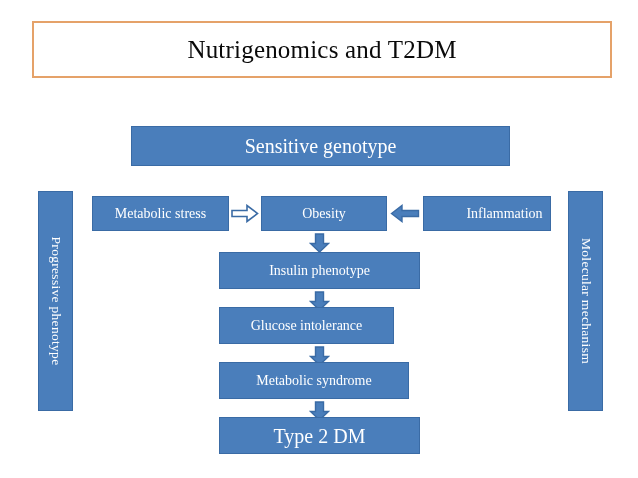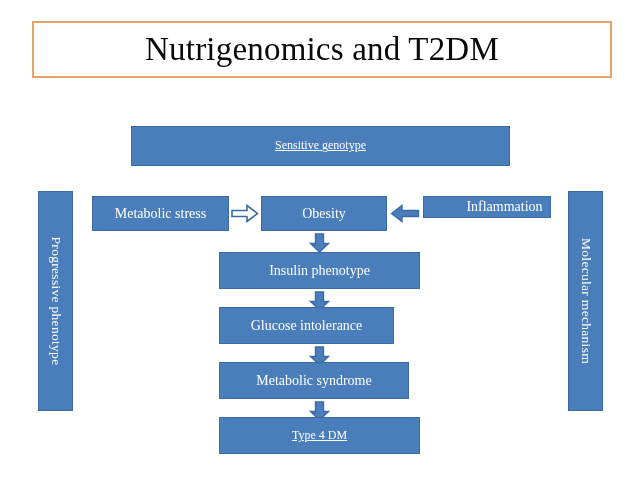--- a/index.html
+++ b/index.html
@@ -28,21 +28,21 @@
     height: 57px;
     box-sizing: border-box;
     border: 2px solid #E5A269;
     background: #ffffff;
     display: flex;
     align-items: center;
     justify-content: center;
   }
   .title-text {
     font-family: "Liberation Serif", "DejaVu Serif", serif;
-    font-size: 33px;
+    font-size: 25px;
     color: #0a0a0a;
     letter-spacing: 0.2px;
     white-space: nowrap;
   }
 
   
   .pbox {
     position: absolute;
     box-sizing: border-box;
     background: #4a7ebb;
@@ -50,22 +50,21 @@
     display: flex;
     align-items: center;
     justify-content: center;
     color: #ffffff;
     font-family: "Liberation Serif", "DejaVu Serif", serif;
     font-size: 14px;
     line-height: 1.1;
     text-align: center;
   }
   .pbox.big {
-    font-size: 12px;
-    text-decoration: underline;
+    font-size: 20px;
   }
 
   
   .vbox {
     position: absolute;
     box-sizing: border-box;
     background: #4a7ebb;
     border: 1px solid #3a6ba5;
     overflow: hidden;
   }
@@ -110,21 +109,21 @@
   </div>
 
   <div class="pbox" style="left:92px; top:196px; width:137px; height:35px;">
     <span>Metabolic stress</span>
   </div>
 
   <div class="pbox" style="left:261px; top:196px; width:126px; height:35px;">
     <span>Obesity</span>
   </div>
 
-  <div class="pbox" style="left:423px; top:196px; width:128px; height:22px;padding-left:35px;">
+  <div class="pbox" style="left:423px; top:196px; width:128px; height:35px;padding-left:35px;">
     <span>Inflammation</span>
   </div>
 
   <div class="arrow" style="left:231px; top:204px;">
     <svg width="28" height="19" viewBox="0 0 28 19">
       <polygon points="1,6.5 16,6.5 16,1.5 26.5,9.5 16,17.5 16,12.5 1,12.5" fill="#ffffff" stroke="#3a6ba5" stroke-width="1.6" stroke-linejoin="miter"></polygon>
     </svg>
   </div>
 
   <div class="arrow" style="left:390px; top:204px;">
@@ -163,16 +162,16 @@
     <span>Metabolic syndrome</span>
   </div>
 
   <div class="arrow" style="left:309px; top:401px;">
     <svg width="21" height="20" viewBox="0 0 21 20">
       <polygon points="6.5,1 14.5,1 14.5,10.5 19.5,10.5 10.5,19 1.5,10.5 6.5,10.5" fill="#4a7ebb" stroke="#3a6ba5" stroke-width="1.4" stroke-linejoin="miter"></polygon>
     </svg>
   </div>
 
   <div class="pbox big" style="left:219px; top:417px; width:201px; height:37px;">
-    <span>Type 4 DM</span>
+    <span>Type 2 DM</span>
   </div>
 
 </div>
 
 </body></html>

